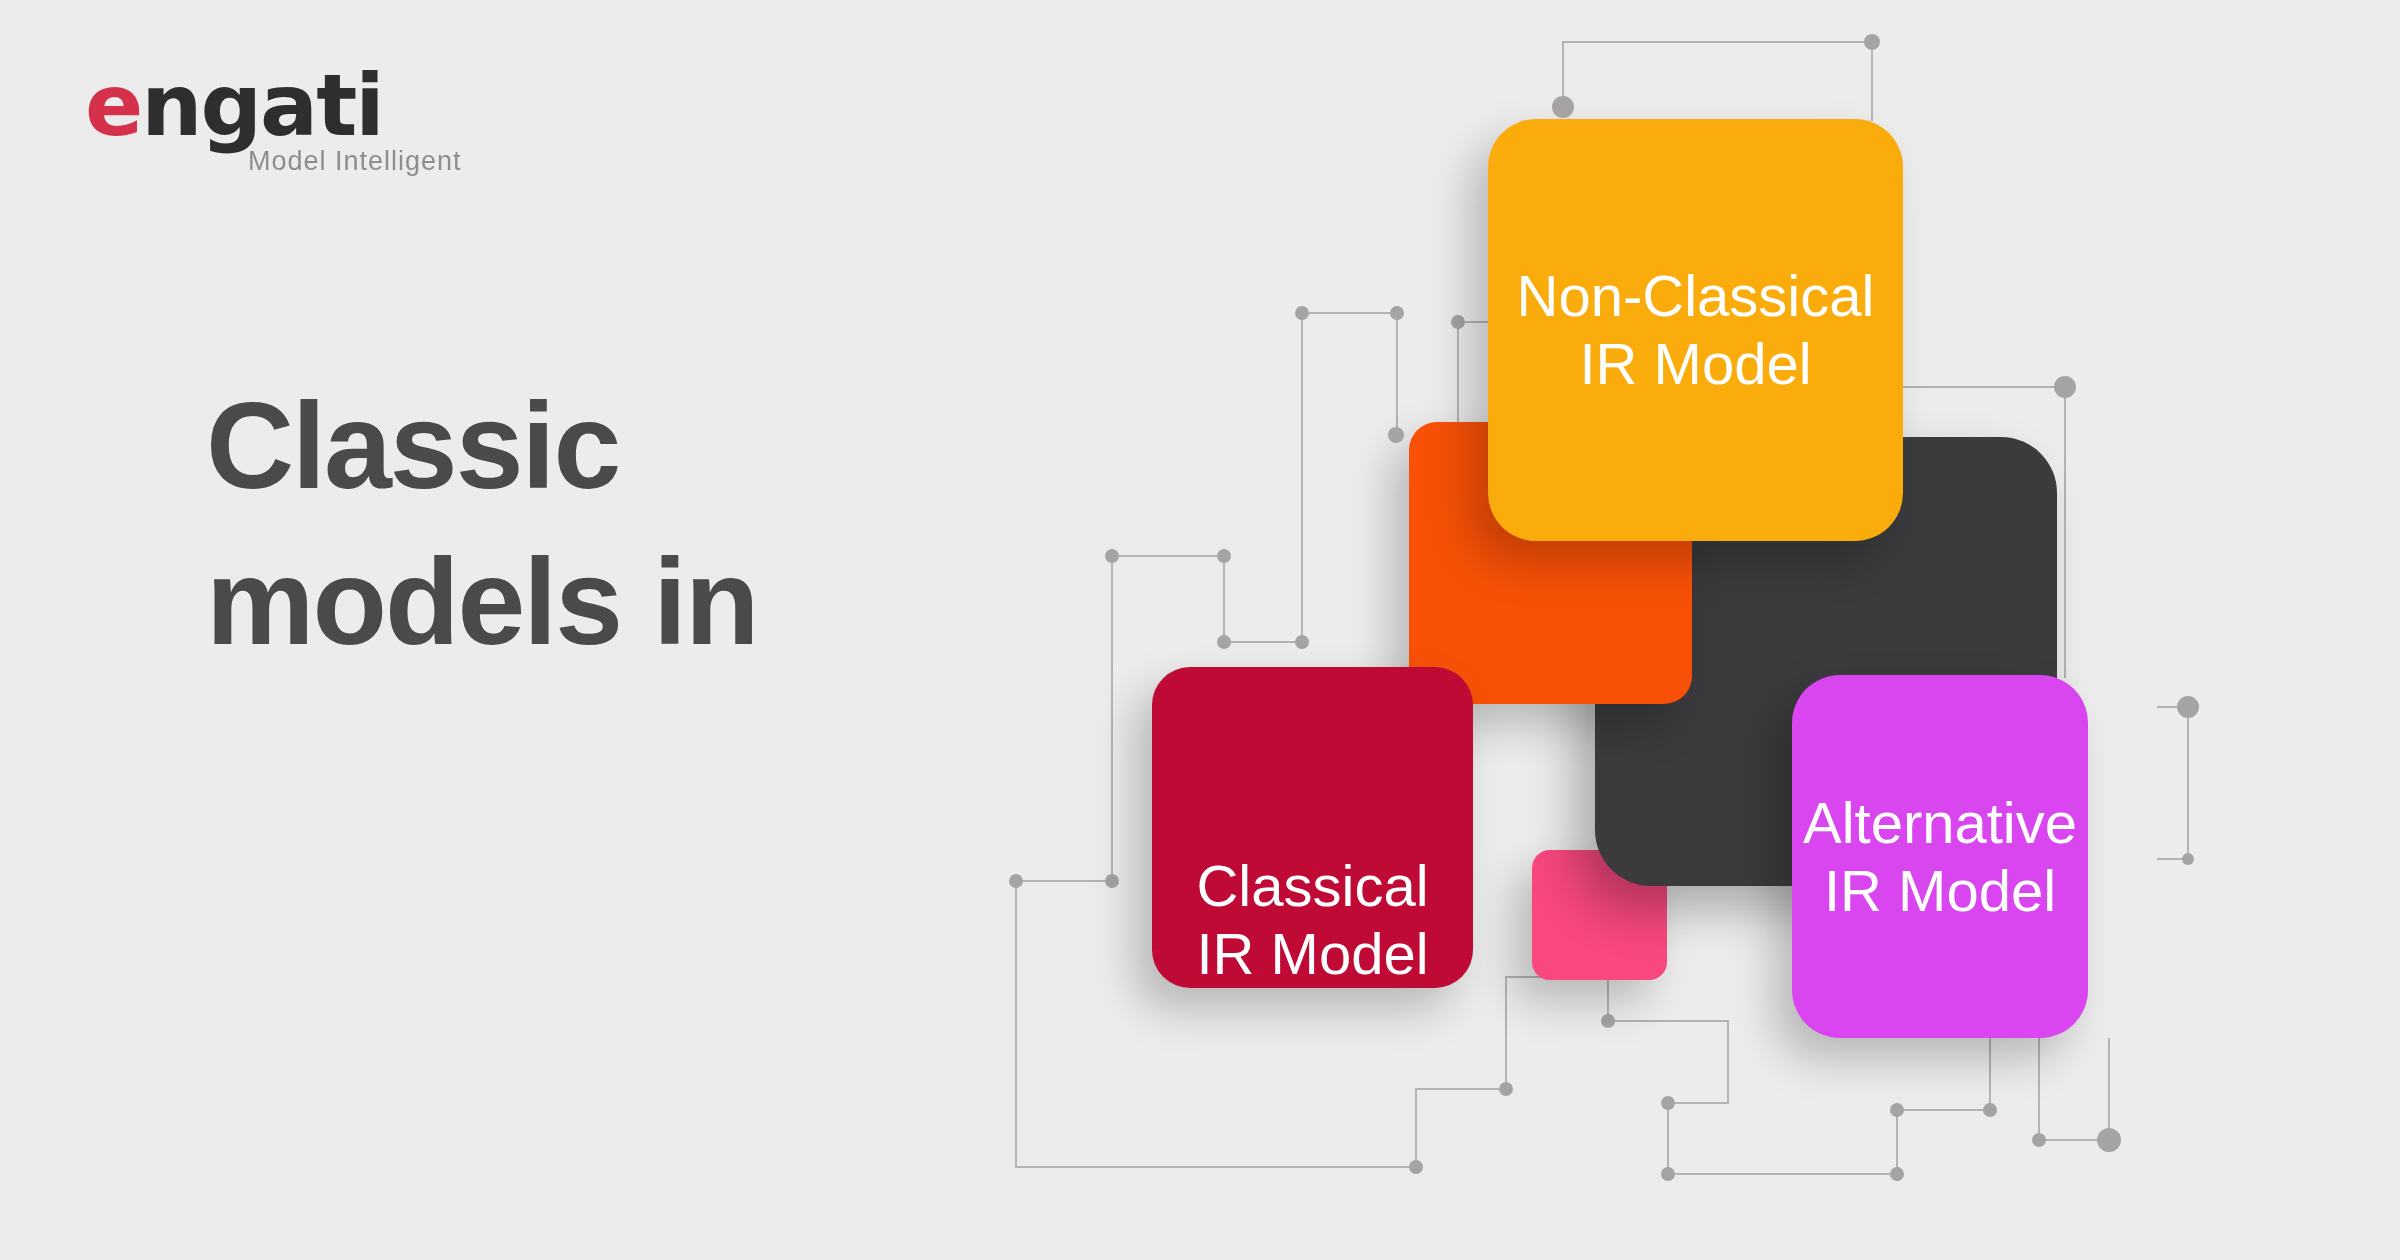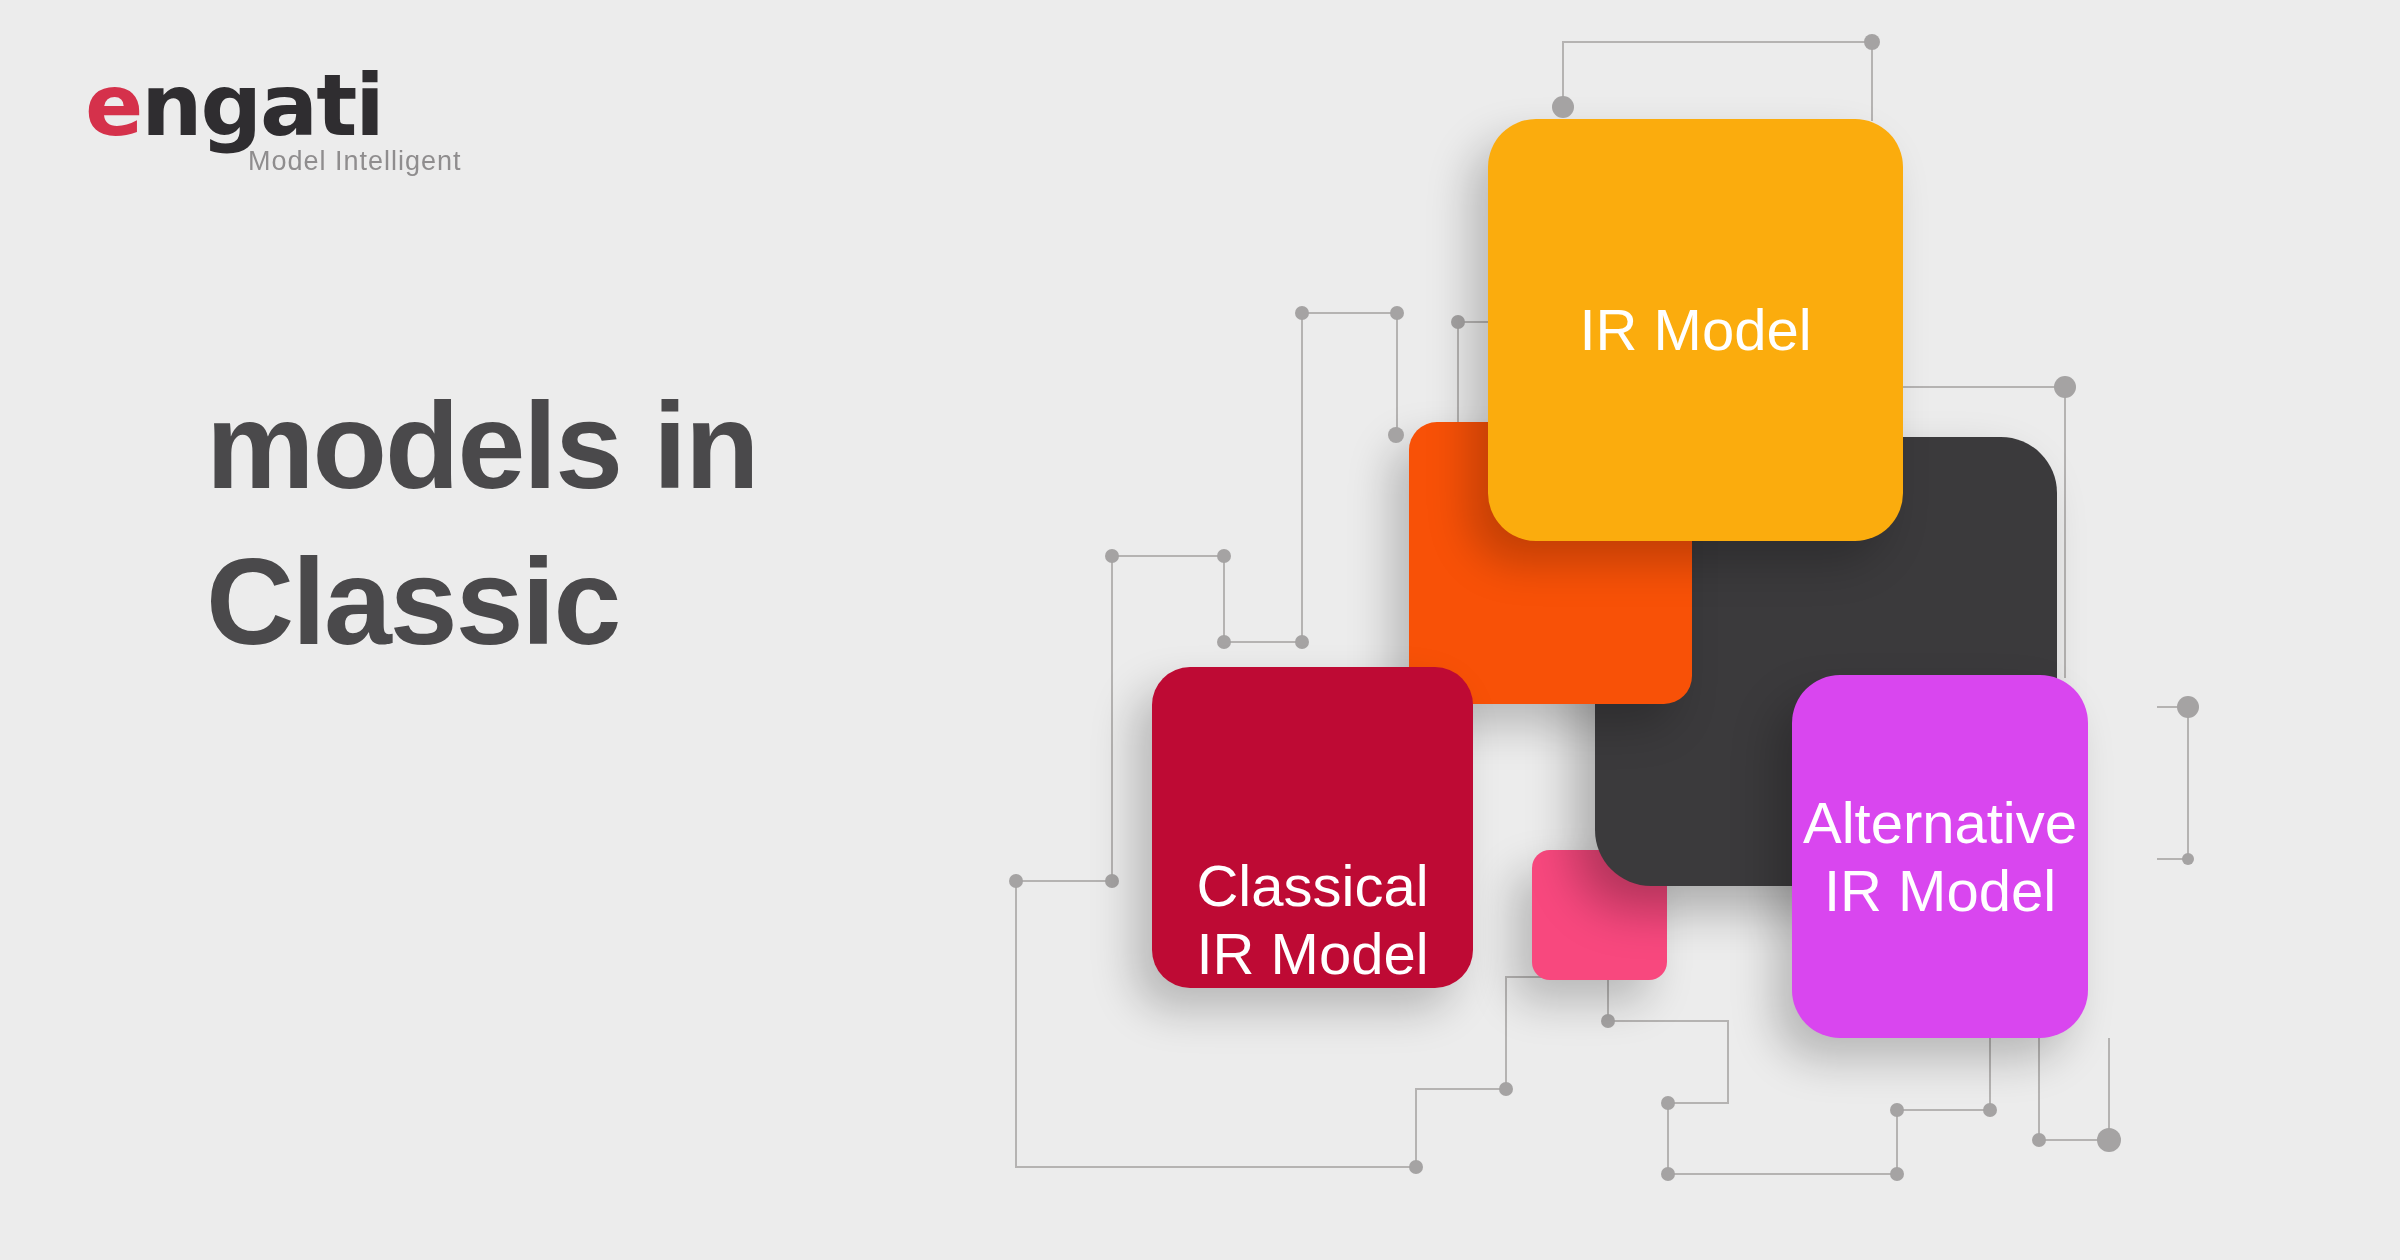--- a/index.html
+++ b/index.html
@@ -38,22 +38,22 @@
 <body>
 
 <div class="stage">
 
   <div class="logo">
     <div class="logo-word"><span class="logo-e">e</span><span class="logo-rest">ngati</span></div>
     <div class="logo-tagline">Model Intelligent</div>
   </div>
 
   <div class="title">
+    <div>Classic</div>
     <div>models in</div>
-    <div>Classic</div>
   </div>
 
   <div class="cline" style="left:1562px;top:41px;width:2px;height:66px;"></div>
   <div class="cline" style="left:1562px;top:41px;width:310px;height:2px;"></div>
   <div class="cline" style="left:1871px;top:41px;width:2px;height:80px;"></div>
   <div class="cline" style="left:1903px;top:386px;width:162px;height:2px;"></div>
   <div class="cline" style="left:2064px;top:386px;width:2px;height:292px;"></div>
   <div class="cline" style="left:1458px;top:321px;width:36px;height:2px;"></div>
   <div class="cline" style="left:1457px;top:321px;width:2px;height:106px;"></div>
   <div class="cline" style="left:1302px;top:312px;width:96px;height:2px;"></div>
@@ -111,20 +111,21 @@
   <div class="cdot" style="left:2109px;top:1140px;width:24px;height:24px;"></div>
   <div class="cdot" style="left:2188px;top:707px;width:22px;height:22px;"></div>
   <div class="cdot" style="left:2188px;top:859px;width:12px;height:12px;"></div>
 
   <div class="box box-pink"></div>
   <div class="box box-dark"></div>
   <div class="box box-orange"></div>
 
   <div class="box box-yellow">
     <div class="lbl">
+      <div>Non-Classical</div>
       <div>IR Model</div>
     </div>
   </div>
 
   <div class="box box-red">
     <div class="lbl">
       <div>Classical</div>
       <div>IR Model</div>
     </div>
   </div>

